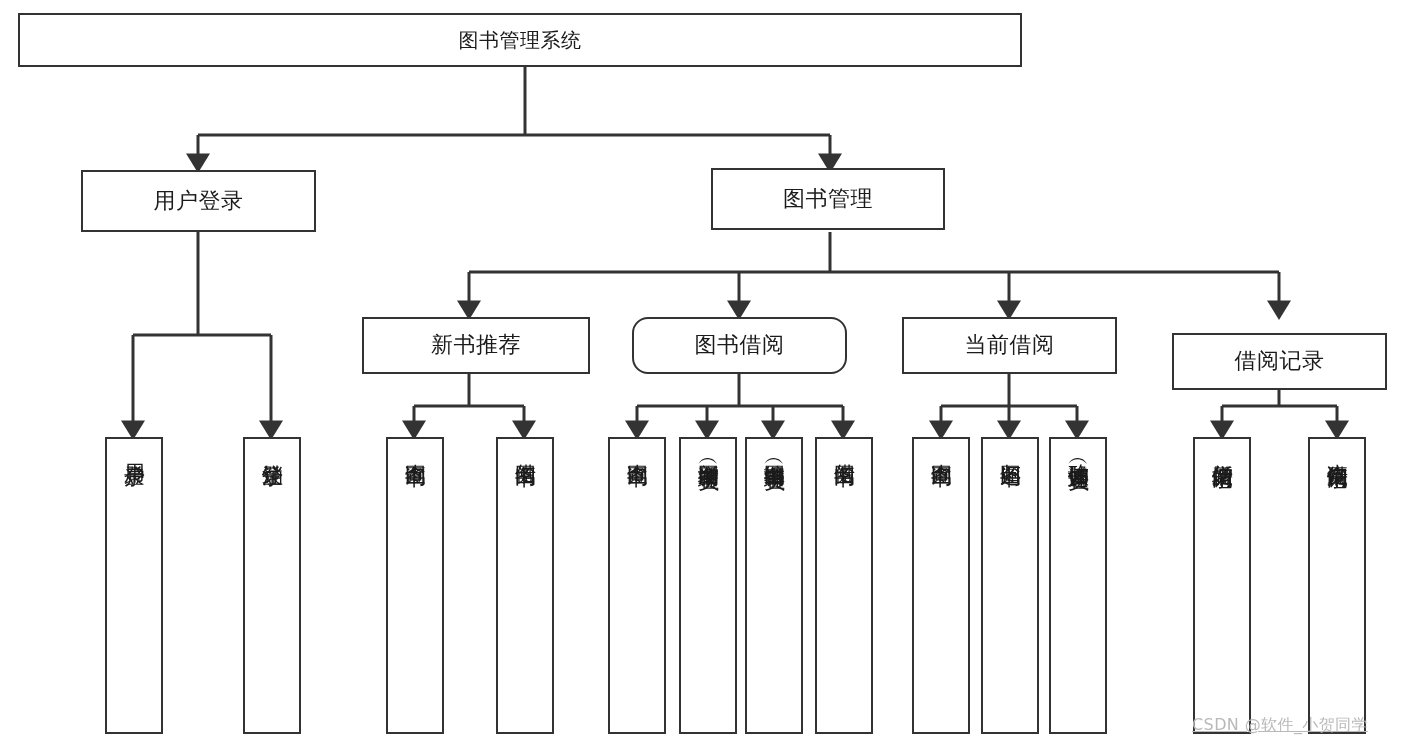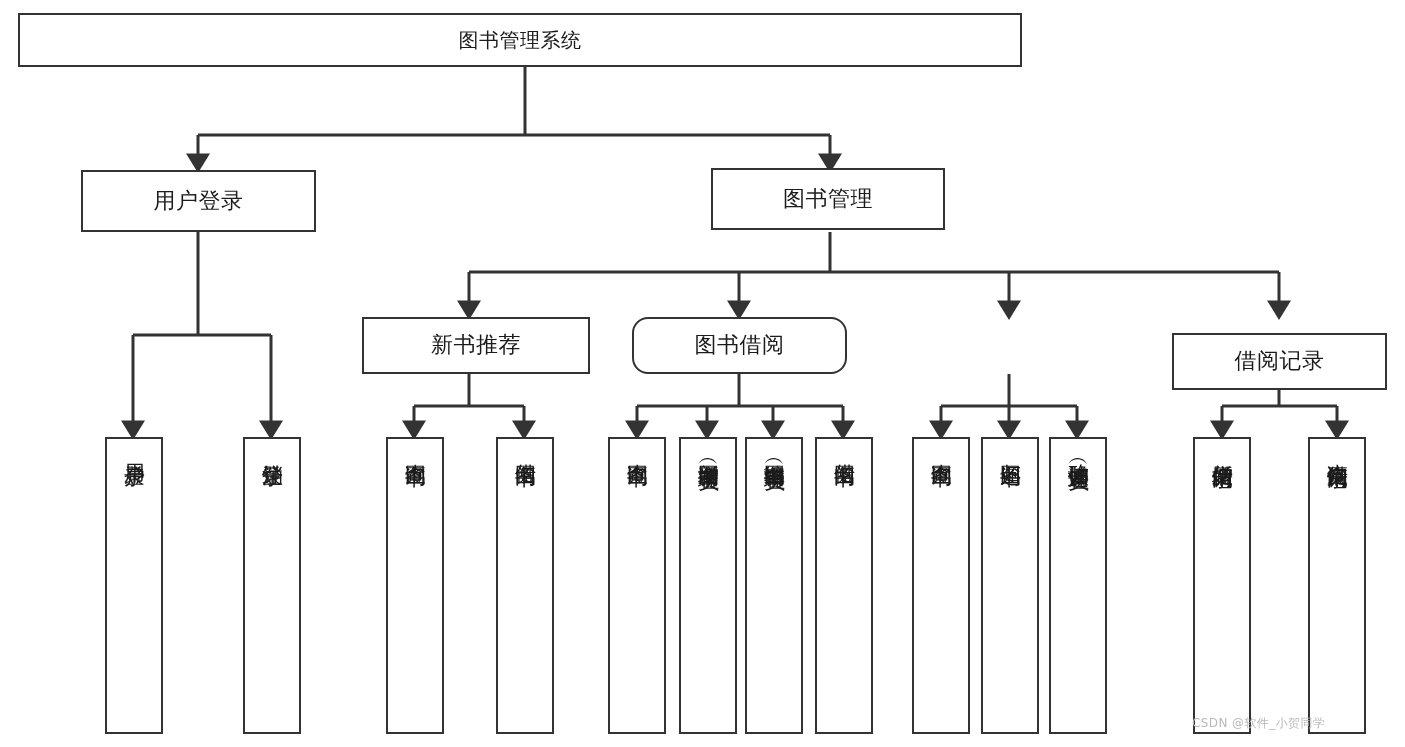--- a/index.html
+++ b/index.html
@@ -57,24 +57,25 @@
     letter-spacing: 1px;
     white-space: nowrap;
   }
   .node.root .node-label {
     font-size: 20px;
   }
   .watermark {
     position: absolute;
     left: 1192px;
     top: 715px;
-    font-size: 12px;
+    font-size: 16px;
     color: #b9b9b9;
     white-space: nowrap;
     letter-spacing: 0.4px;
+    text-decoration: underline;
   }
 </style>
 </head>
 <body>
 
 <div id="diagram-root">
 
   <svg class="connectors" viewBox="0 0 1405 747">
     <defs>
       <marker id="arrowhead" markerWidth="10" markerHeight="10" refX="2.2" refY="4" orient="auto" markerUnits="strokeWidth">
@@ -135,20 +136,23 @@
   <div class="node horizontal" style="left:711px; top:168px; width:234px; height:62px;">
     <span class="node-label">图书管理</span>
   </div>
 
   <div class="node horizontal" style="left:362px; top:317px; width:228px; height:57px;">
     <span class="node-label">新书推荐</span>
   </div>
   <div class="node horizontal" style="left:632px; top:317px; width:215px; height:57px;border-radius:16px;">
     <span class="node-label">图书借阅</span>
   </div>
+  <div class="node horizontal" style="left:902px; top:317px; width:215px; height:57px;">
+    <span class="node-label">当前借阅</span>
+  </div>
   <div class="node horizontal" style="left:1172px; top:333px; width:215px; height:57px;">
     <span class="node-label">借阅记录</span>
   </div>
 
   <div class="node vertical" style="left:105px; top:437px; width:58px; height:297px;">
     <span class="node-label">用户登录</span>
   </div>
   <div class="node vertical" style="left:243px; top:437px; width:58px; height:297px;">
     <span class="node-label">注销登录</span>
   </div>

